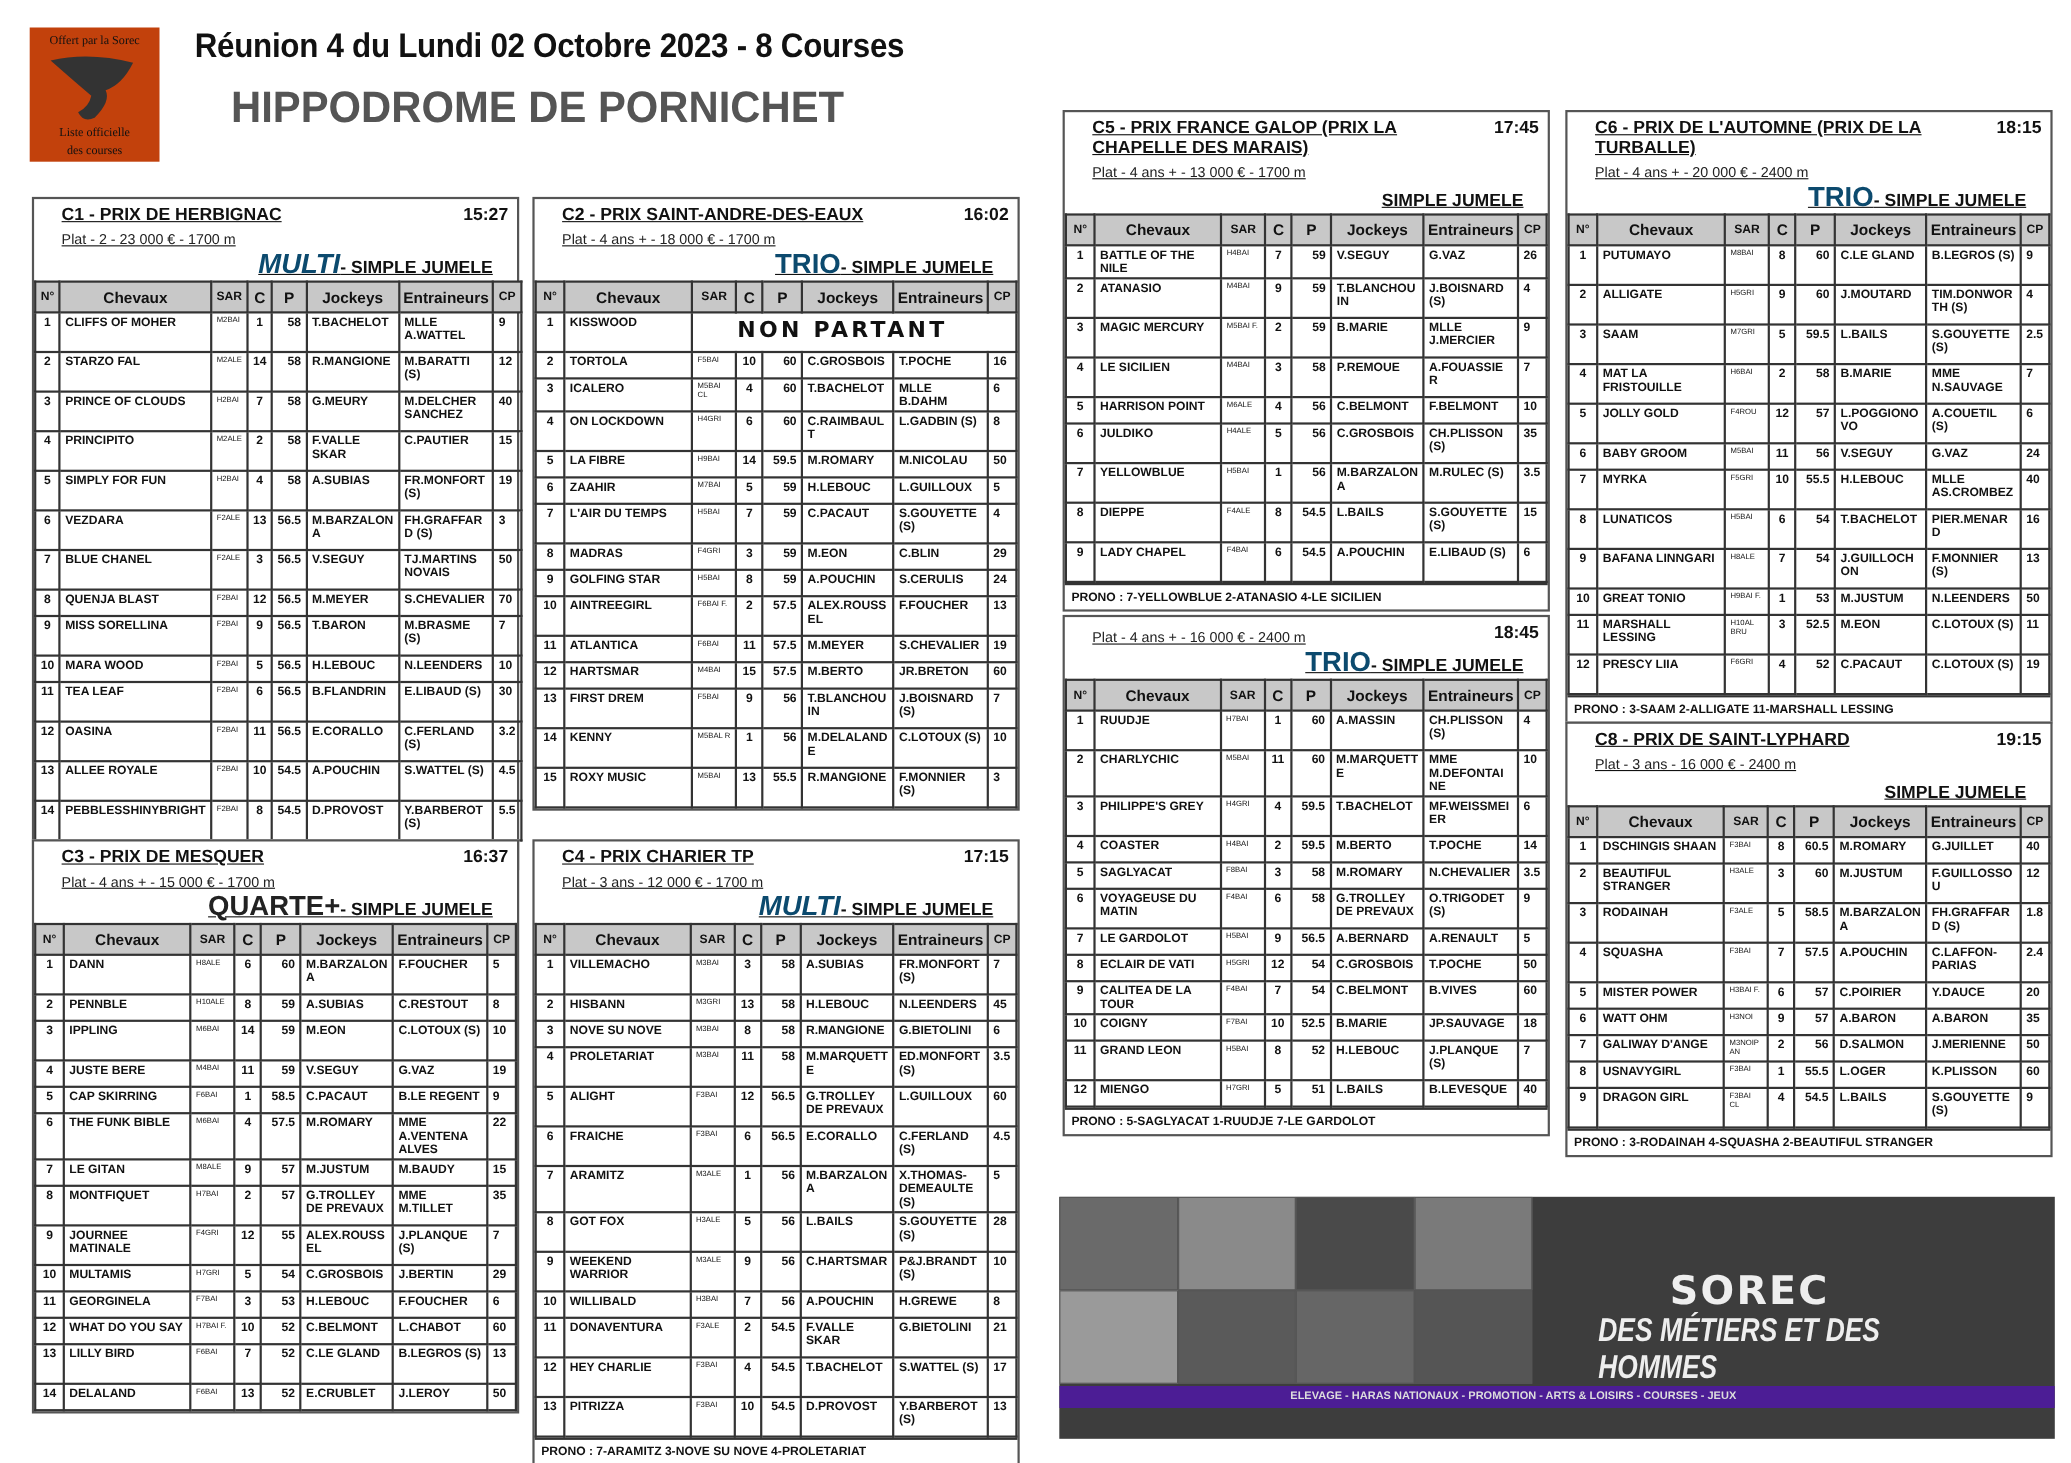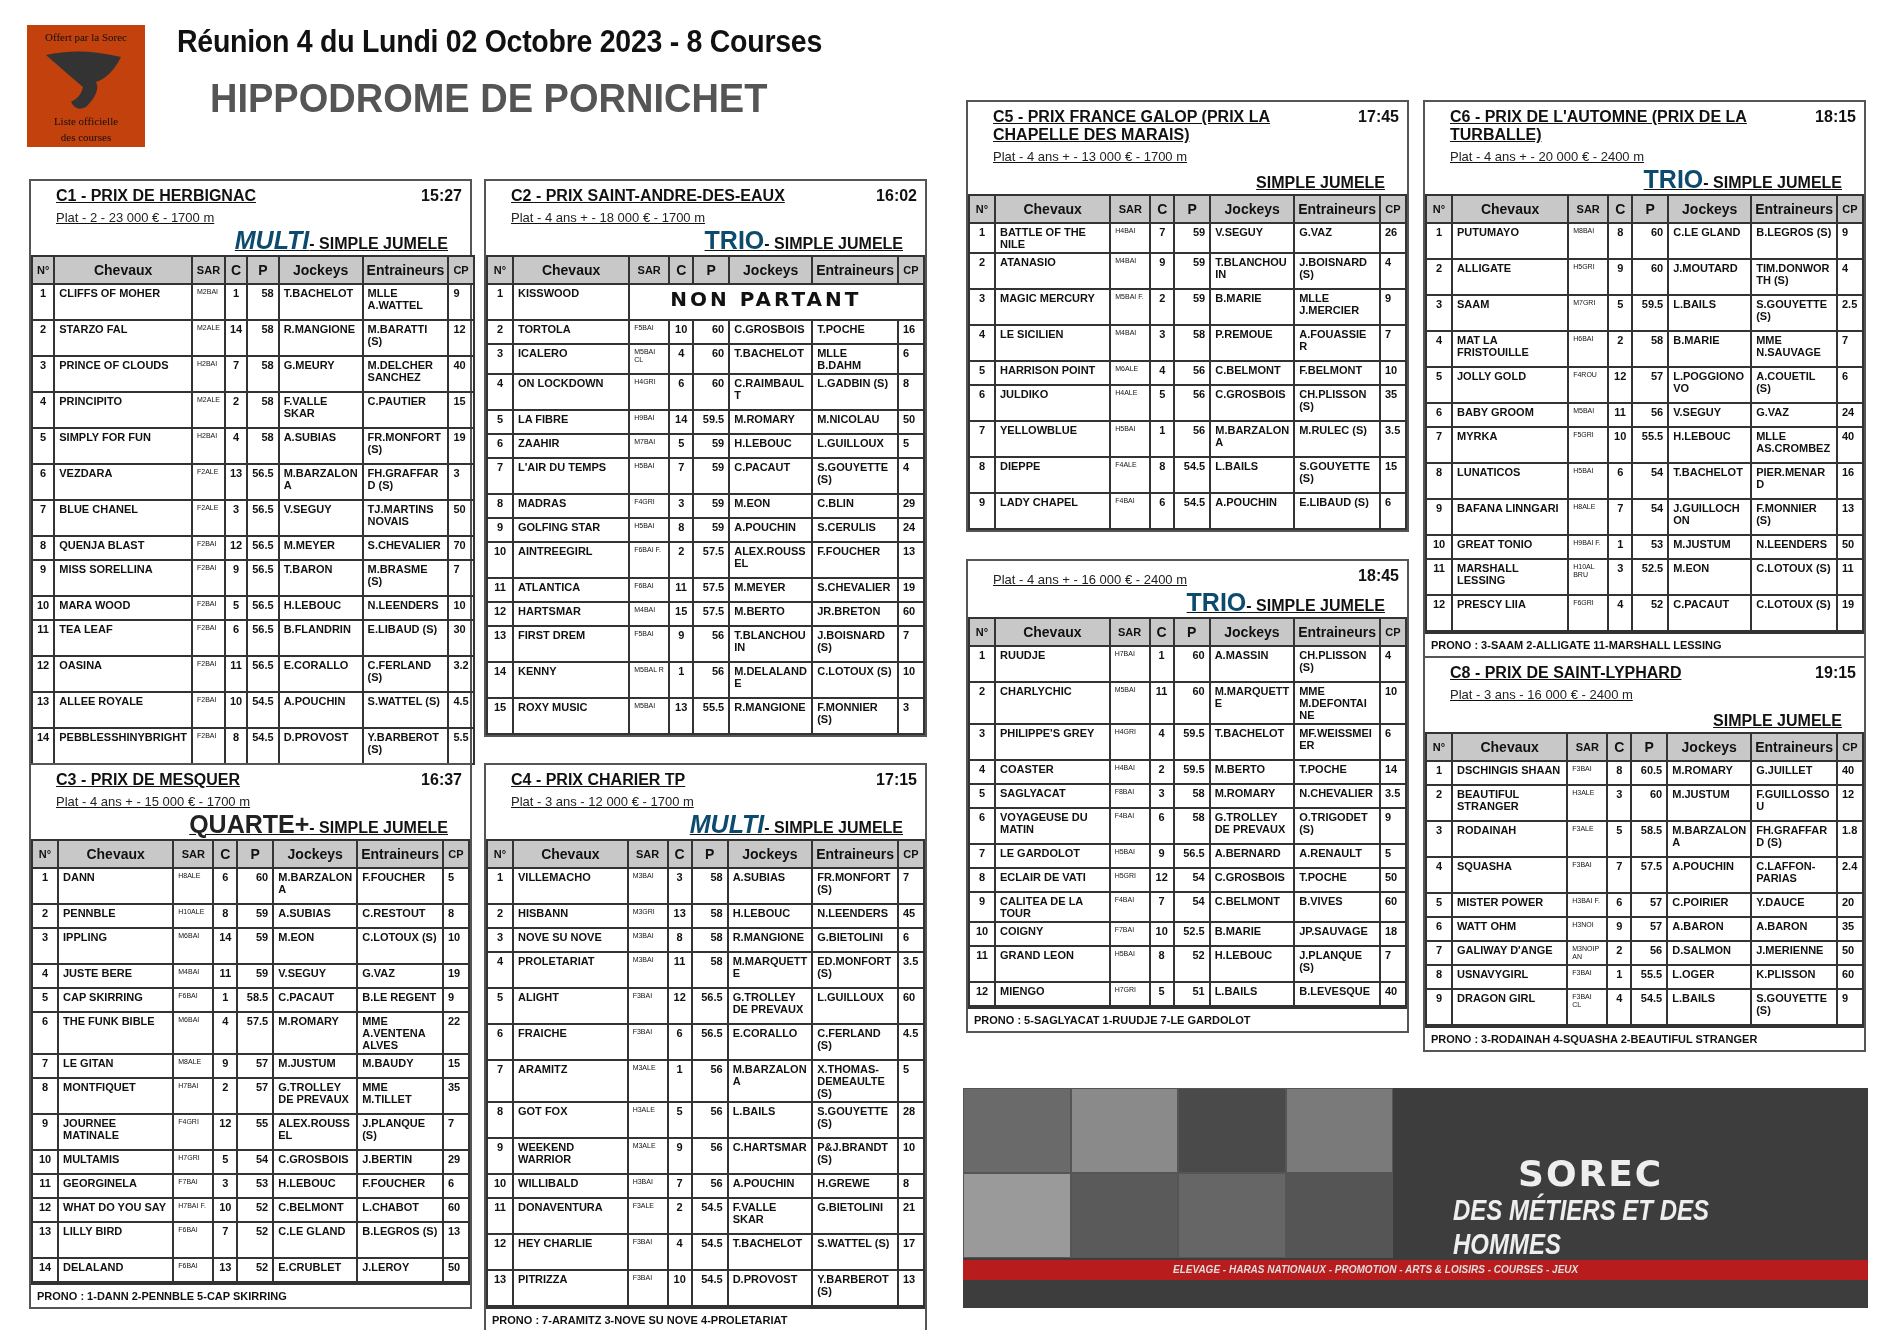--- a/index.html
+++ b/index.html
@@ -51,21 +51,21 @@
     position: absolute; left: 190px; top: 8px; font-size: 20px; font-weight: 900; letter-spacing: 3px;
     font-family: "DejaVu Sans", sans-serif;
   }
   .banner {
     position: absolute; left: 963px; top: 1088px; width: 905px; height: 220px; background: #3d3d3d; overflow: hidden;
   }
   .banner .photos { position: absolute; left: 0; top: 0; width: 430px; height: 170px; display: grid; grid-template-columns: repeat(4, 1fr); grid-template-rows: 1fr 1fr; }
   .banner .photos div { border: 1px solid #555; }
   .banner .sorec { position: absolute; left: 555px; top: 65px; color: #eee; font-size: 36px; font-weight: bold; letter-spacing: 2px; font-family: "DejaVu Sans", sans-serif; }
   .banner .tag { position: absolute; left: 490px; top: 105px; color: #eee; font-size: 30px; font-style: italic; font-weight: bold; transform: scaleX(0.8); transform-origin: left; }
-  .banner .strip { position: absolute; left: 0; top: 172px; width: 100%; height: 20px; background: #b91c1c; color: #ddd; font-size: 10px; font-style: italic; font-weight: bold; padding-left: 210px; line-height: 20px; }
+  .banner .strip { position: absolute; left: 0; top: 172px; width: 100%; height: 20px; background: #4c1d95; color: #ddd; font-size: 10px; font-weight: bold; padding-left: 210px; line-height: 20px; }
 </style>
 </head>
 <body>
 
 <div class="logo">
   <span class="l1">Offert par la Sorec</span>
   <svg width="90" height="70" viewBox="0 0 90 70">
     <path d="M5 8 Q40 0 80 10 Q70 30 55 35 Q60 45 45 60 Q35 65 30 55 Q40 50 42 40 Q30 30 5 8 Z" fill="#333"></path>
   </svg>
   <span class="l2">Liste officielle</span>
@@ -567,21 +567,20 @@
             <td>DELALAND</td>
             <td class="sar">F6BAI</td>
             <td class="c">13</td>
             <td class="p">52</td>
             <td>E.CRUBLET</td>
             <td>J.LEROY</td>
             <td>50</td>
           </tr>
         </tbody>
       </table>
-      <div class="prono">PRONO : 1-DANN 2-PENNBLE 5-CAP SKIRRING</div>
     </div>
     <div class="race" style="left: 484px; top: 763px; width: 443px;">
       <div class="race-head">
         <div class="race-name">C4 -  PRIX CHARIER TP</div>
         <div class="race-time">17:15</div>
         <div class="race-info">Plat - 3 ans - 12 000 € - 1700 m</div>
         <div class="bets"><span class="bet-main italic">MULTI</span><span class="bet-sub">- SIMPLE JUMELE</span></div>
       </div>
       <table>
         <thead>
@@ -837,20 +836,21 @@
             <td>LADY CHAPEL</td>
             <td class="sar">F4BAI</td>
             <td class="c">6</td>
             <td class="p">54.5</td>
             <td>A.POUCHIN</td>
             <td>E.LIBAUD (S)</td>
             <td>6</td>
           </tr>
         </tbody>
       </table>
+      <div class="prono">PRONO : 7-YELLOWBLUE 2-ATANASIO 4-LE SICILIEN</div>
     </div>
     <div class="race" style="left: 1423px; top: 100px; width: 443px;">
       <div class="race-head">
         <div class="race-name">C6 -  PRIX DE L'AUTOMNE (PRIX DE LA TURBALLE)</div>
         <div class="race-time">18:15</div>
         <div class="race-info">Plat - 4 ans + - 20 000 € - 2400 m</div>
         <div class="bets"><span class="bet-main">TRIO</span><span class="bet-sub">- SIMPLE JUMELE</span></div>
       </div>
       <table>
         <thead>

